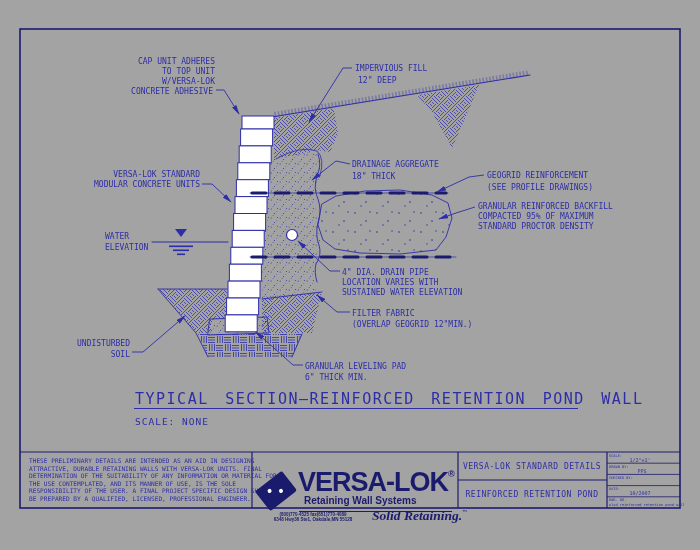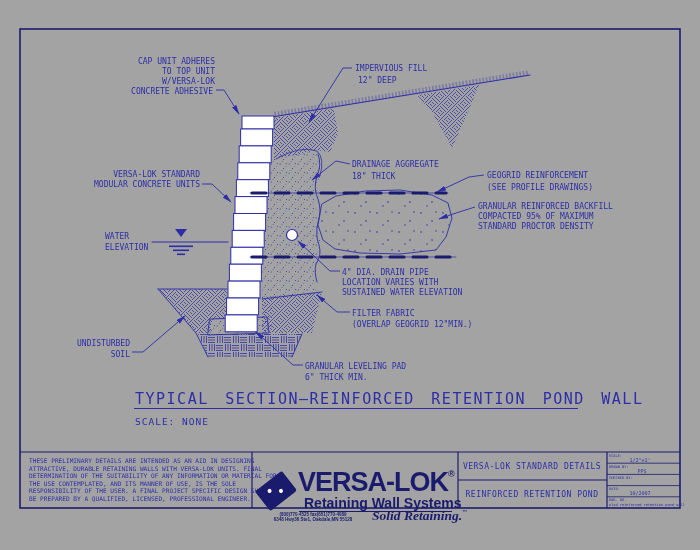--- a/index.html
+++ b/index.html
@@ -16,21 +16,21 @@
   .fld-value-sm{font-size:3.6px;}
   
   .disclaimer{position:absolute;left:29px;top:457px;width:219px;height:46px;
       color:#2d2da8;font-size:6.15px;line-height:7.6px;letter-spacing:0px;}
   .disclaimer div{white-space:nowrap;}
   .logo-box{position:absolute;left:252px;top:432px;width:206px;height:40px;color:#1b1b6e;margin-top:35px;}
   .brand{position:absolute;left:46px;top:0px;font-family:"Liberation Sans",sans-serif;
       font-weight:bold;font-size:27px;letter-spacing:-1px;color:#1b1b6e;white-space:nowrap;}
   .brand sup{font-size:9px;vertical-align:14px;letter-spacing:0;}
   .tagline{position:absolute;left:52px;top:28px;font-family:"Liberation Sans",sans-serif;
-      font-weight:bold;font-size:14px;letter-spacing:0px;color:#1b1b6e;white-space:nowrap;}
+      font-weight:bold;font-size:10px;letter-spacing:0px;color:#1b1b6e;white-space:nowrap;}
   .logo-rule{position:absolute;left:47px;top:44px;width:153px;height:1.4px;background:#1b1b6e;}
   .contact{position:absolute;left:2px;top:45px;width:118px;text-align:center;
       font-size:4.5px;line-height:5.2px;color:#1b1b6e;font-family:"Liberation Sans",sans-serif;font-weight:bold;}
   .slogan{position:absolute;left:120px;top:41px;font-family:"Liberation Serif",serif;
       font-weight:bold;font-style:italic;font-size:13.5px;color:#1b1b6e;white-space:nowrap;}
   .slogan sup{font-size:4.5px;vertical-align:7px;}
 </style>
 </head>
 <body>
 

